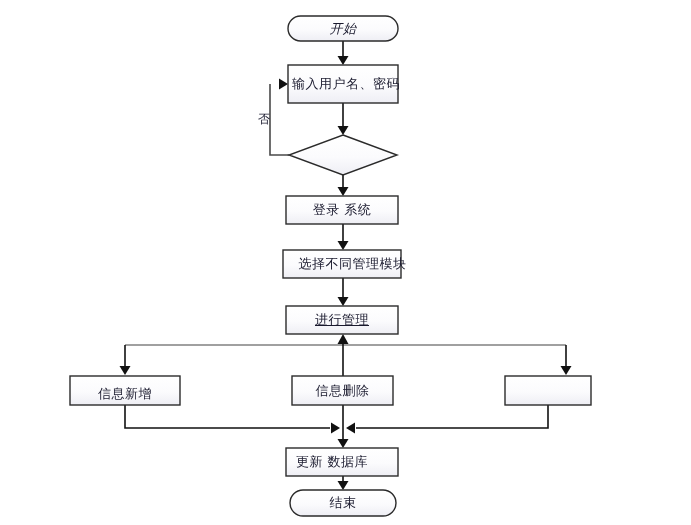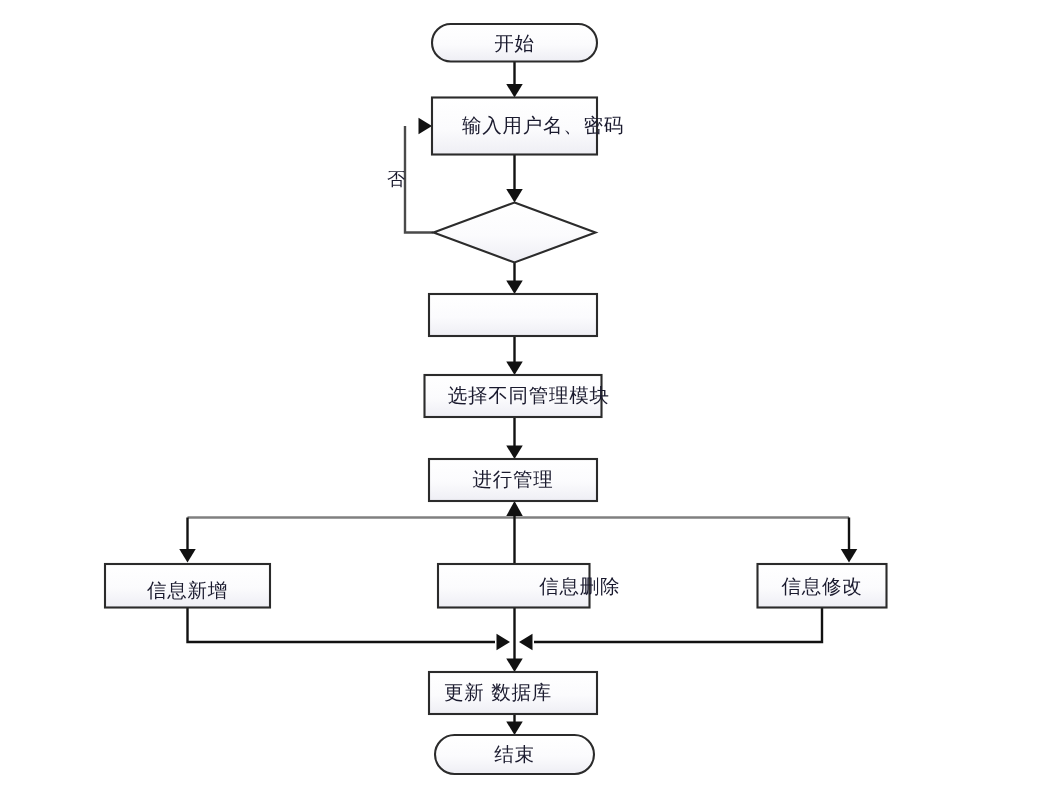--- a/index.html
+++ b/index.html
@@ -152,35 +152,35 @@
 
       <rect x="505" y="376" width="86" height="29" fill="url(#nodeFill)" stroke="#2b2b2b" stroke-width="1.4"></rect>
 
       <rect x="286" y="448" width="112" height="28" fill="url(#nodeFill)" stroke="#2b2b2b" stroke-width="1.4"></rect>
 
       <rect x="290" y="490" width="106" height="26" rx="13" ry="13" fill="url(#nodeFill)" stroke="#2b2b2b" stroke-width="1.4"></rect>
 
     </g>
   </svg>
 
-  <div class="node-label" style="left:288px; top:16px; width:110px; height:25px;">开始</div>
+  <div class="node-label" style="left:288px; top:16px; width:110px; height:25px;font-style:italic;">开始</div>
 
-  <div class="node-label" style="left:296px; top:65px; width:132px; height:38px;">输入用户名、密码</div>
+  <div class="node-label" style="left:280px; top:65px; width:132px; height:38px;">输入用户名、密码</div>
 
 
+  <div class="node-label" style="left:286px; top:196px; width:112px; height:28px;">登录 系统</div>
 
   <div class="node-label" style="left:283px; top:250px; width:139px; height:28px;">选择不同管理模块</div>
 
-  <div class="node-label" style="left:286px; top:306px; width:112px; height:28px;">进行管理</div>
+  <div class="node-label" style="left:286px; top:306px; width:112px; height:28px;text-decoration:underline;">进行管理</div>
 
   <div class="node-label" style="left:70px; top:376px; width:110px; height:35px;font-family:Liberation Serif, serif;">信息新增</div>
 
-  <div class="node-label" style="left:292px; top:376px; width:101px; height:29px;margin-left:44px;">信息删除</div>
+  <div class="node-label" style="left:292px; top:376px; width:101px; height:29px;">信息删除</div>
 
-  <div class="node-label" style="left:505px; top:376px; width:86px; height:29px;">信息修改</div>
 
   <div class="node-label" style="left:286px; top:448px; width:92px; height:28px;">更新 数据库</div>
 
   <div class="node-label" style="left:290px; top:490px; width:106px; height:26px;border-radius:10px;">结束</div>
 
   <div class="edge-label" style="left:258px; top:111px;">否</div>
 
 </div>
 
 </body></html>

